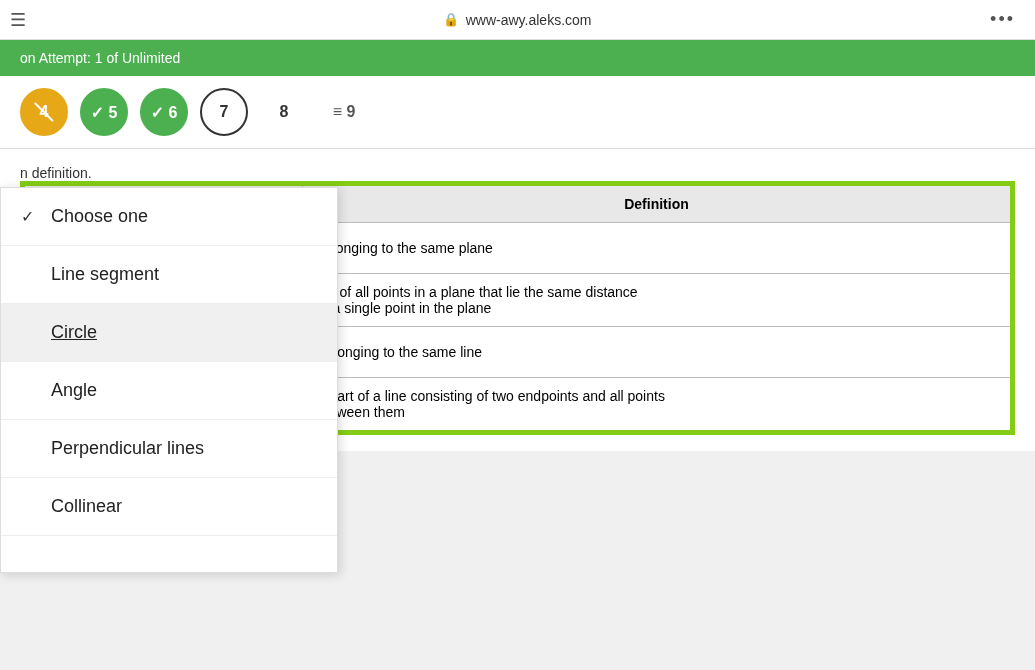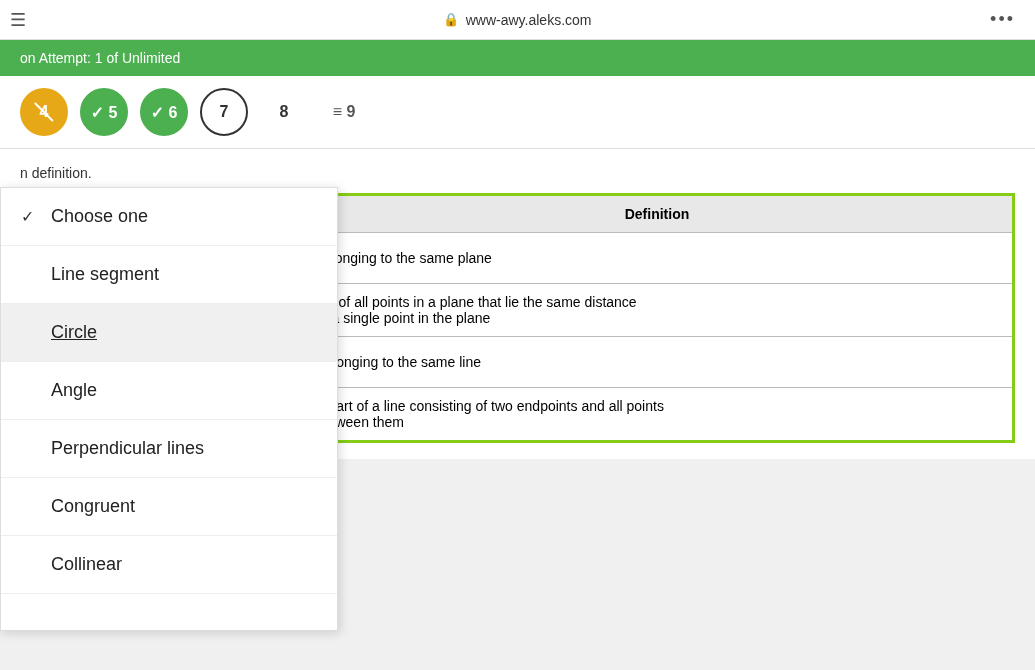--- a/index.html
+++ b/index.html
@@ -118,28 +118,28 @@
     
     .main-content {
       background: #fff;
       margin: 0;
       padding: 16px 20px;
       position: relative;
     }
     .instruction-text {
       font-size: 14px;
       color: #333;
-      margin-bottom: 12px;
+      margin-bottom: 0;
     }
 
     
     .def-table {
       width: 100%;
       border-collapse: collapse;
-      border: 3px solid #84cc16;
+      border: 5px solid #84cc16;
       font-size: 14px;
     }
     .def-table th {
       background: #e8e8e8;
       text-align: center;
       font-weight: bold;
       padding: 10px;
       border: 1px solid #bbb;
     }
     .def-table td {
@@ -355,24 +355,20 @@
     <div class="dropdown-item">
       <span class="check-mark"> </span>
       <span>Angle</span>
     </div>
     <div class="dropdown-item">
       <span class="check-mark"> </span>
       <span>Perpendicular lines</span>
     </div>
     <div class="dropdown-item">
       <span class="check-mark"> </span>
-      <span>Congruent</span>
-    </div>
-    <div class="dropdown-item">
-      <span class="check-mark"> </span>
       <span>Collinear</span>
     </div>
     <div class="dropdown-item" style="border-bottom:none;">
       <span class="check-mark"> </span>
 
     </div>
   </div>
 </div>
 
 </body></html>

